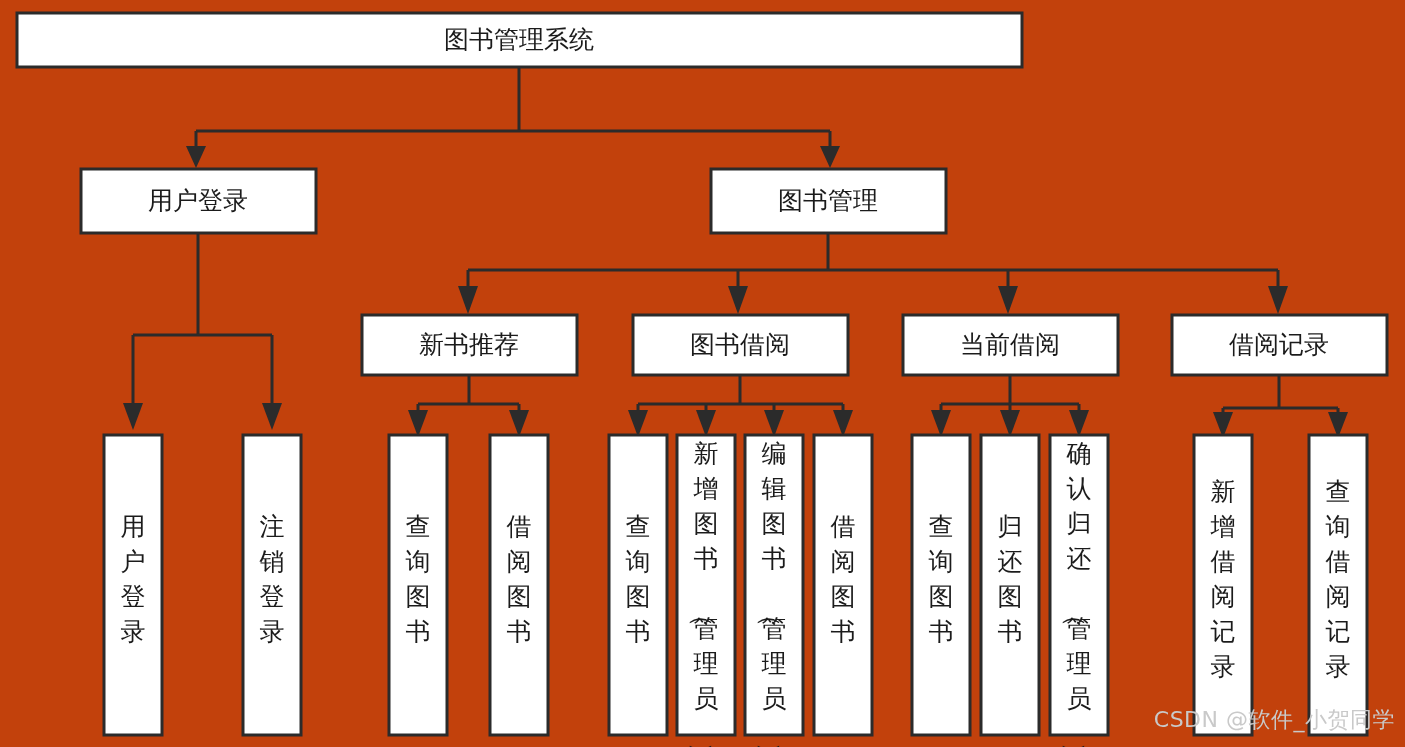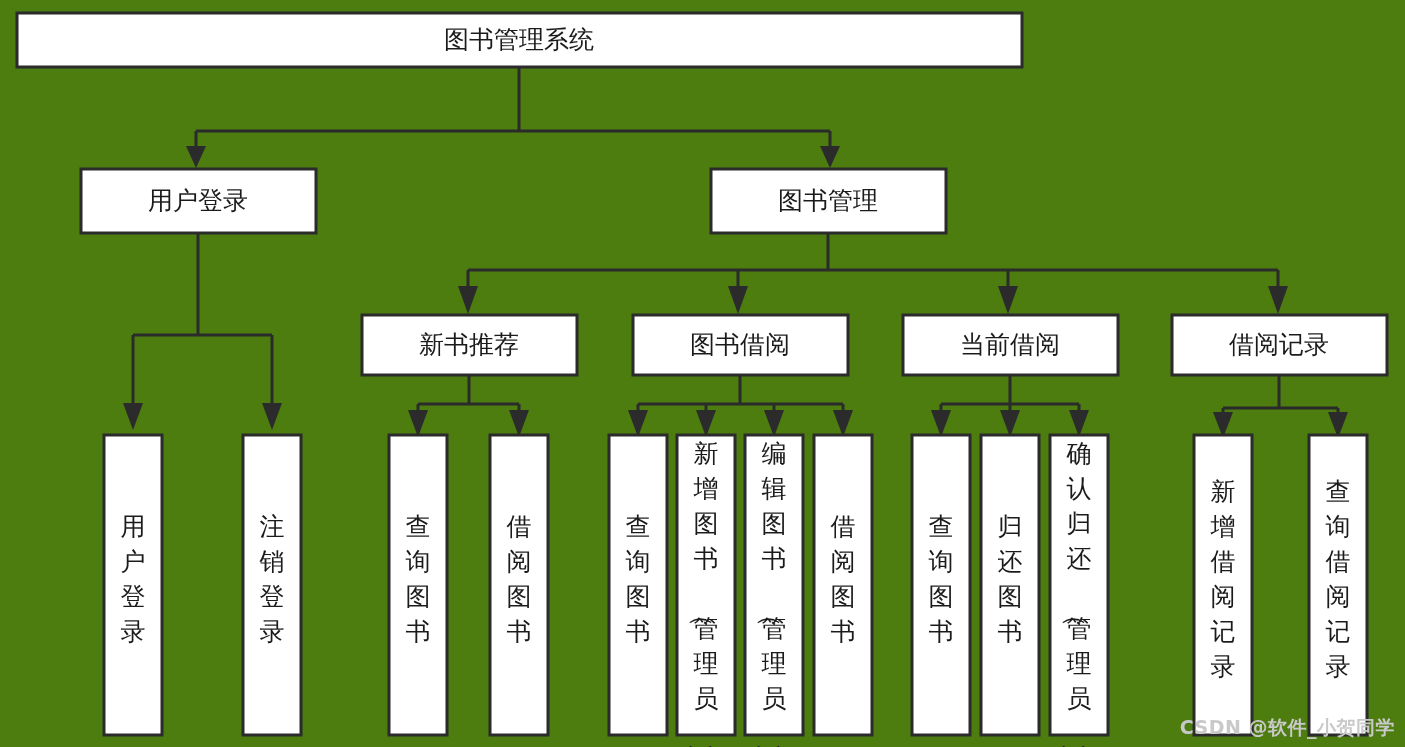--- a/index.html
+++ b/index.html
@@ -10,21 +10,21 @@
   body {
     width: 1405px;
     height: 747px;
     overflow: hidden;
     font-family: "DejaVu Sans", "Liberation Sans", sans-serif;
   }
   #diagram-root {
     position: relative;
     width: 1405px;
     height: 747px;
-    background: #4d7c0f;
+    background: #c2410c;
   }
   svg#flow-svg {
     position: absolute;
     top: 0;
     left: 0;
     width: 1405px;
     height: 747px;
     display: block;
   }
   .node-box {
@@ -51,28 +51,27 @@
   }
   .node-label-v {
     fill: #1b1b1b;
     font-family: "DejaVu Sans", "Liberation Sans", sans-serif;
     font-size: 25px;
     text-anchor: middle;
   }
   .watermark {
     position: absolute;
     right: 10px;
-    bottom: 6px;
+    bottom: 12px;
     color: #c9c9c9;
-    font-size: 19px;
+    font-size: 22px;
     font-family: "DejaVu Sans", "Liberation Sans", sans-serif;
     white-space: nowrap;
     letter-spacing: 0.5px;
     pointer-events: none;
-    font-weight: bold;
   }
 </style>
 </head>
 <body>
 
 <div id="diagram-root">
 
   <svg id="flow-svg" viewBox="0 0 1405 747">
     <defs>
       <marker id="arrow" viewBox="0 0 12 14" refX="6" refY="13" markerWidth="12" markerHeight="14" orient="auto-start-reverse" markerUnits="userSpaceOnUse">

